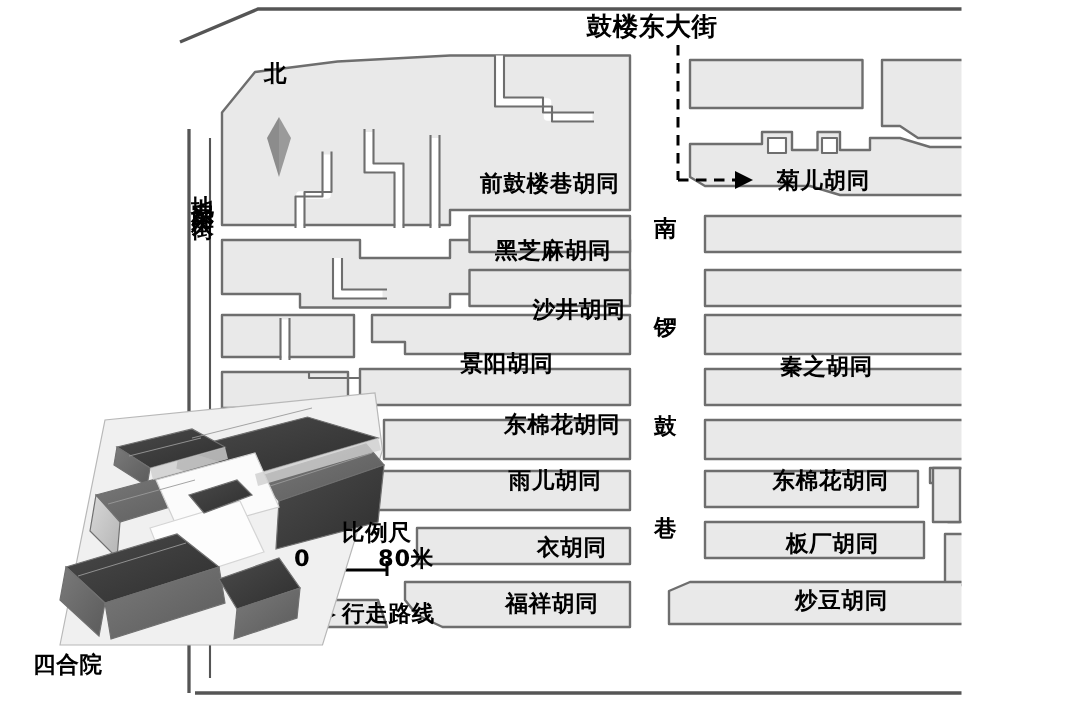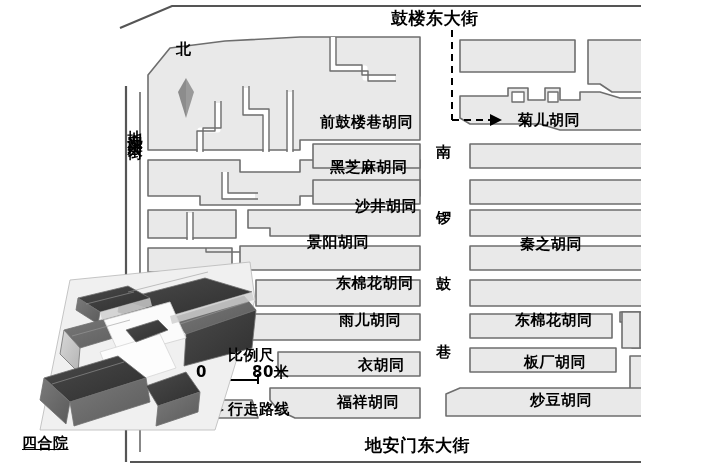--- a/index.html
+++ b/index.html
@@ -268,21 +268,20 @@
       </g>
     </g>
   </svg>
 
   <div class="maplabel street-label" style="left:391px; top:10px;">鼓楼东大街</div>
 
   <div class="maplabel vert-label" style="left:127px; top:118px;">地安门外大街</div>
 
   <div class="maplabel vert-label" style="left:678px; top:133px;">交道口南大街</div>
 
-  <div class="maplabel street-label" style="left:365px; top:437px;">地安门东大街</div>
 
   <div class="maplabel hutong-label" style="left:436px; top:145px;">南</div>
   <div class="maplabel hutong-label" style="left:436px; top:211px;">锣</div>
   <div class="maplabel hutong-label" style="left:436px; top:277px;">鼓</div>
   <div class="maplabel hutong-label" style="left:436px; top:345px;">巷</div>
 
   <div class="maplabel hutong-label" style="left:320px; top:115px;">前鼓楼巷胡同</div>
   <div class="maplabel hutong-label" style="left:330px; top:160px;">黑芝麻胡同</div>
   <div class="maplabel hutong-label" style="left:340px; top:199px;margin-left:15px;">沙井胡同</div>
   <div class="maplabel hutong-label" style="left:307px; top:235px;">景阳胡同</div>
@@ -298,15 +297,15 @@
   <div class="maplabel hutong-label" style="left:530px; top:393px;">炒豆胡同</div>
 
   <div class="maplabel north-label" style="left:176px; top:42px;">北</div>
 
   <div class="maplabel legend-title" style="left:207px; top:348px;margin-left:21px;">比例尺</div>
   <div class="maplabel legend-num" style="left:196px; top:365px;">0</div>
   <div class="maplabel legend-num" style="left:228px; top:365px;margin-left:24px;">80米</div>
 
   <div class="maplabel legend-route" style="left:228px; top:402px;">行走路线</div>
 
-  <div class="maplabel photo-label" style="left:22px; top:436px;text-decoration:underline;">四合院</div>
+  <div class="maplabel photo-label" style="left:22px; top:436px;">四合院</div>
 
 </div>
 
 </body></html>

